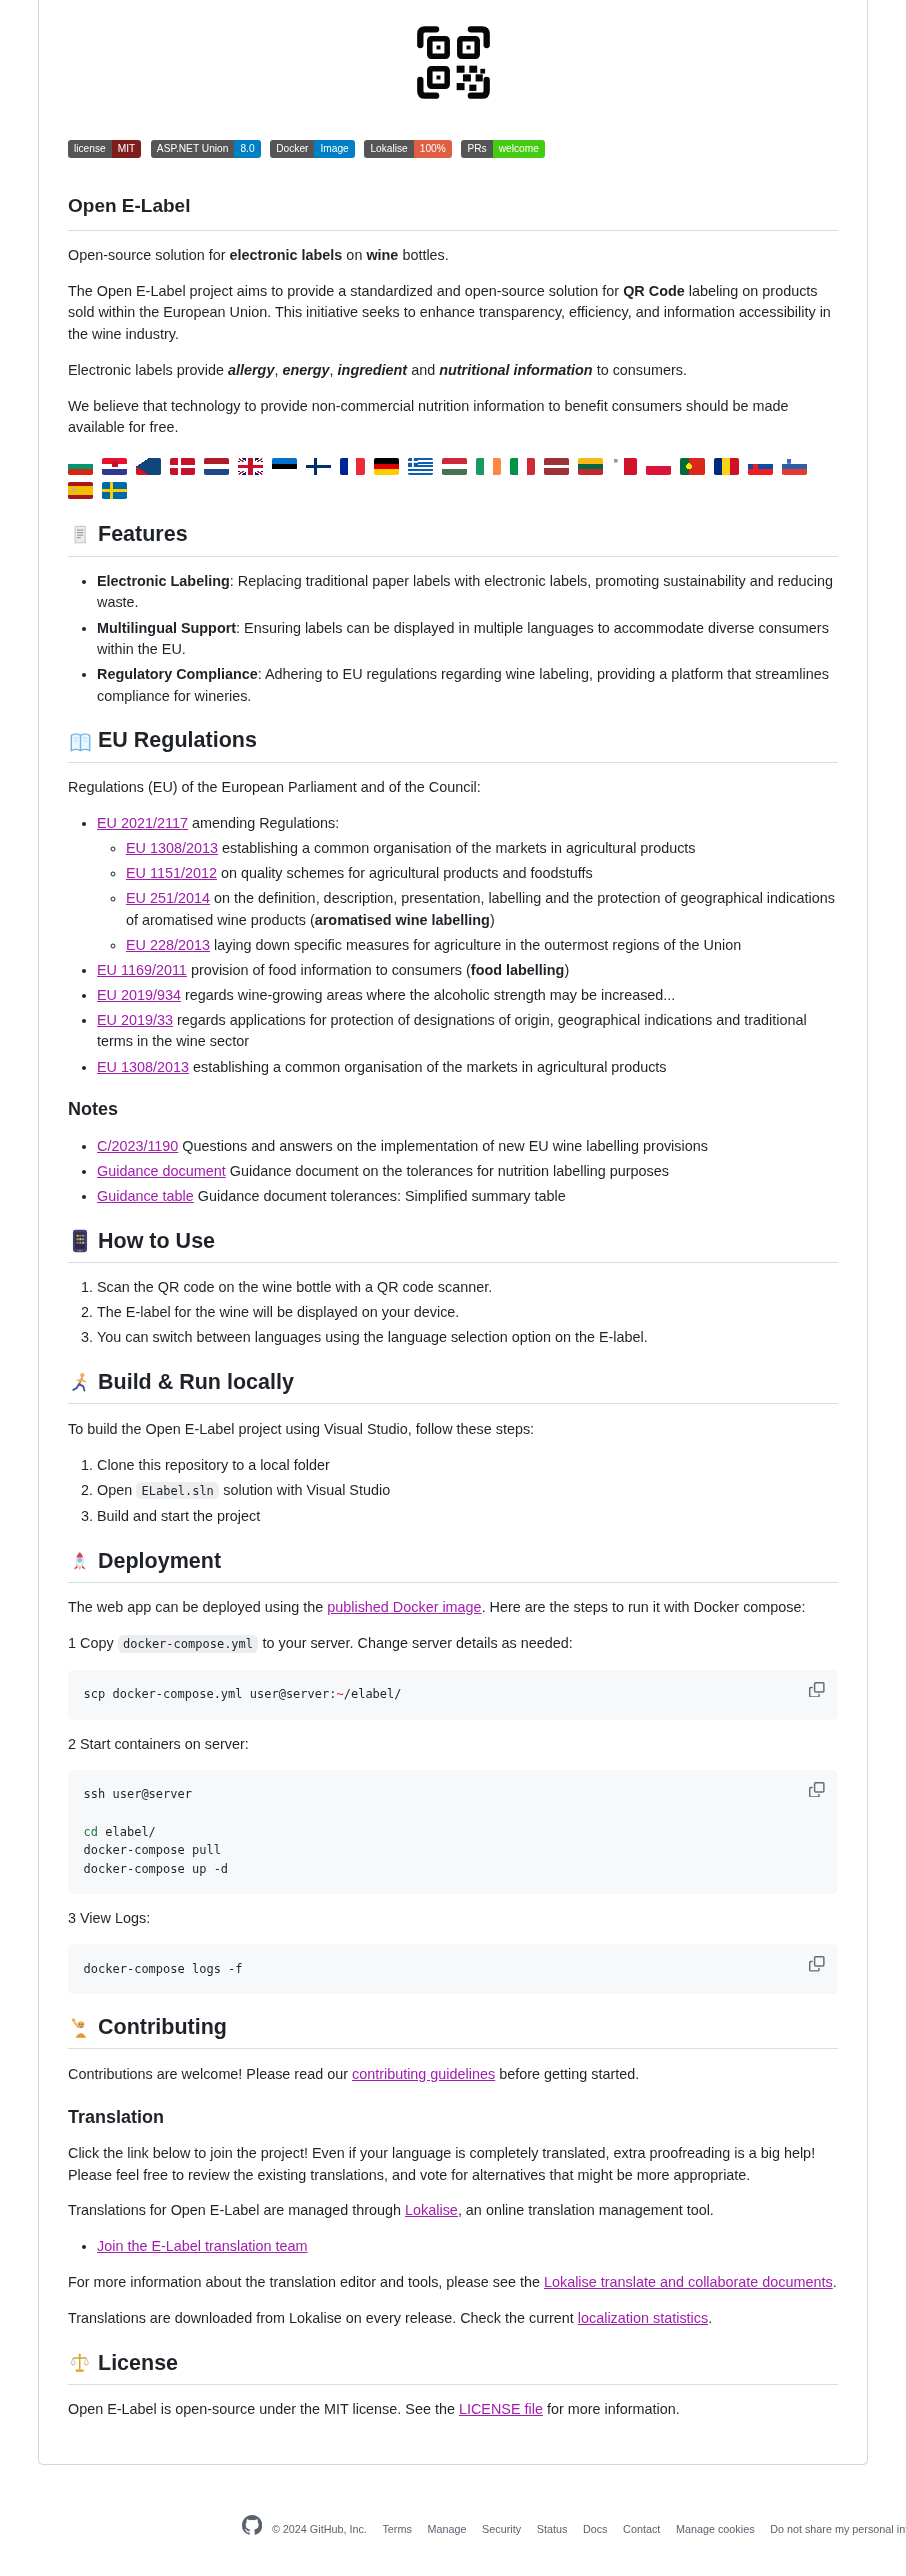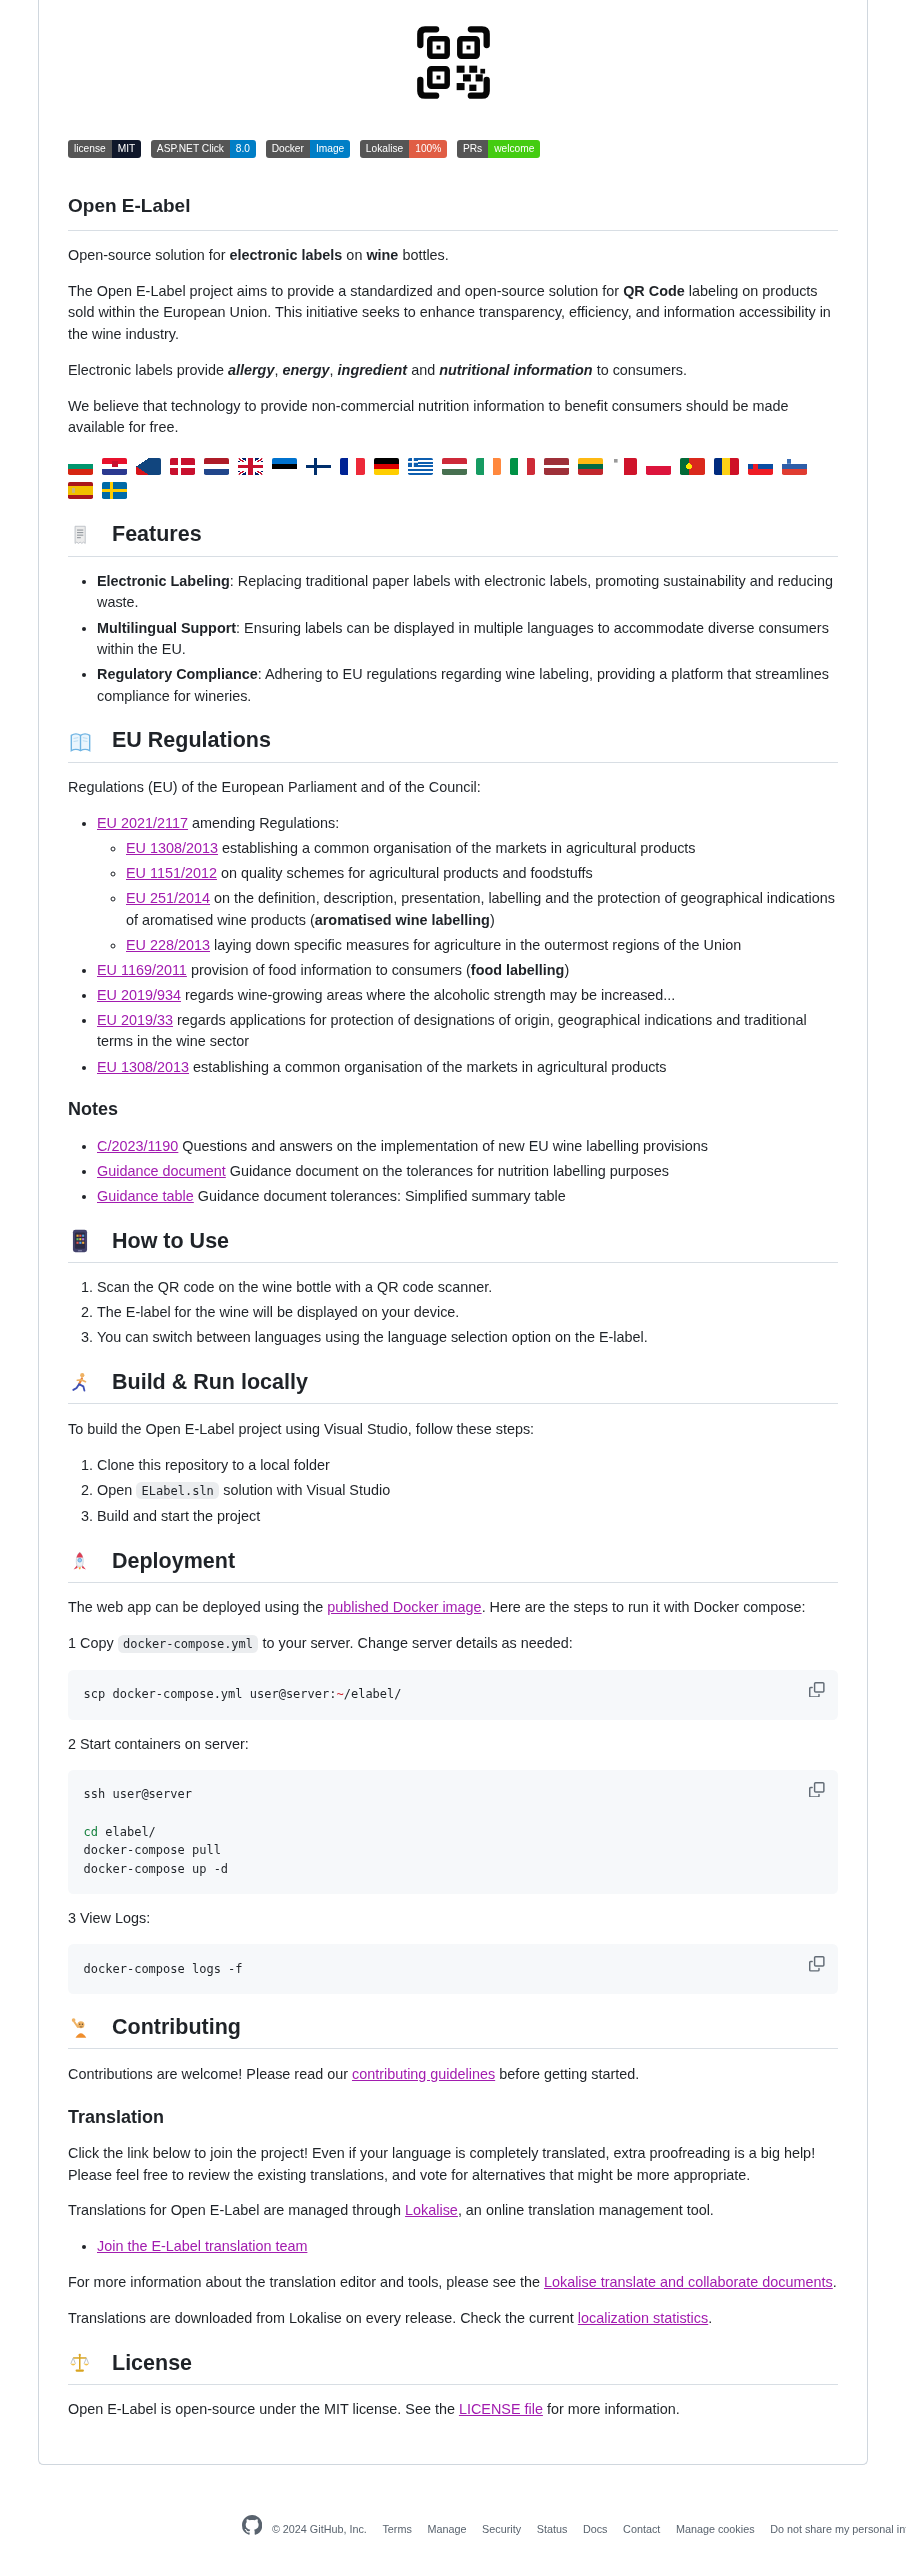--- a/index.html
+++ b/index.html
@@ -17,21 +17,21 @@
   }
   .logo-wrap { text-align:center; }
   .badges { display:flex; gap:9.6px; margin-top:31px; }
   .badge { display:flex; height:18px; border-radius:3px; overflow:hidden;
     font-size:10.2px; line-height:18px; color:#fff; }
   .badge-left { background:#555; padding:0 6px; }
   .badge-right { padding:0 6px; }
   h1 { font-size:19px; font-weight:600; line-height:35px; margin:30px 0 14.4px 0;
     padding-bottom:7.2px; border-bottom:0.6px solid #d8dee4; }
   h2 { font-size:21.5px; font-weight:600; line-height:27.5px; margin:20.3px 0 14.4px 0;
-    padding-bottom:6.6px; border-bottom:0.6px solid #d8dee4; display:flex; align-items:center; gap:20px;}
+    padding-bottom:6.6px; border-bottom:0.6px solid #d8dee4; display:flex; align-items:center; gap:6px;}
   h3 { font-size:18px; font-weight:600; line-height:23px; margin:20.3px 0 14.4px 0; }
   p { margin:0 0 14.4px 0; }
   a { color:#a21caf; text-decoration:underline; cursor:pointer; }
   strong { font-weight:700; }
   ul, ol { margin:0 0 14.4px 0; padding-left:29px; }
   li { margin-top:3.6px; line-height:21.5px; }
   ul { list-style-type:disc; }
   ul ul { list-style-type:circle; margin:3.6px 0 0 0; }
   code.inline {
     font-family:"DejaVu Sans Mono","Liberation Mono",monospace; font-size:12px;
@@ -80,24 +80,24 @@
         <rect x="78" y="65" width="9" height="9"></rect>
         <rect x="54" y="76" width="10" height="9"></rect>
         <rect x="70" y="78" width="9" height="8"></rect>
       </g>
     </svg>
   </div>
 
   <div class="badges">
     <span class="badge">
         <span class="badge-left">license</span>
-        <span class="badge-right" style="background: #0f172a;">MIT</span>
-      </span>
-    <span class="badge">
-        <span class="badge-left">ASP.NET Click</span>
+        <span class="badge-right" style="background: #7f1d1d;">MIT</span>
+      </span>
+    <span class="badge">
+        <span class="badge-left">ASP.NET Union</span>
         <span class="badge-right" style="background: rgb(0, 126, 198);">8.0</span>
       </span>
     <span class="badge">
         <span class="badge-left">Docker</span>
         <span class="badge-right" style="background: rgb(0, 126, 198);">Image</span>
       </span>
     <span class="badge">
         <span class="badge-left">Lokalise</span>
         <span class="badge-right" style="background: rgb(224, 93, 68);">100%</span>
       </span>

